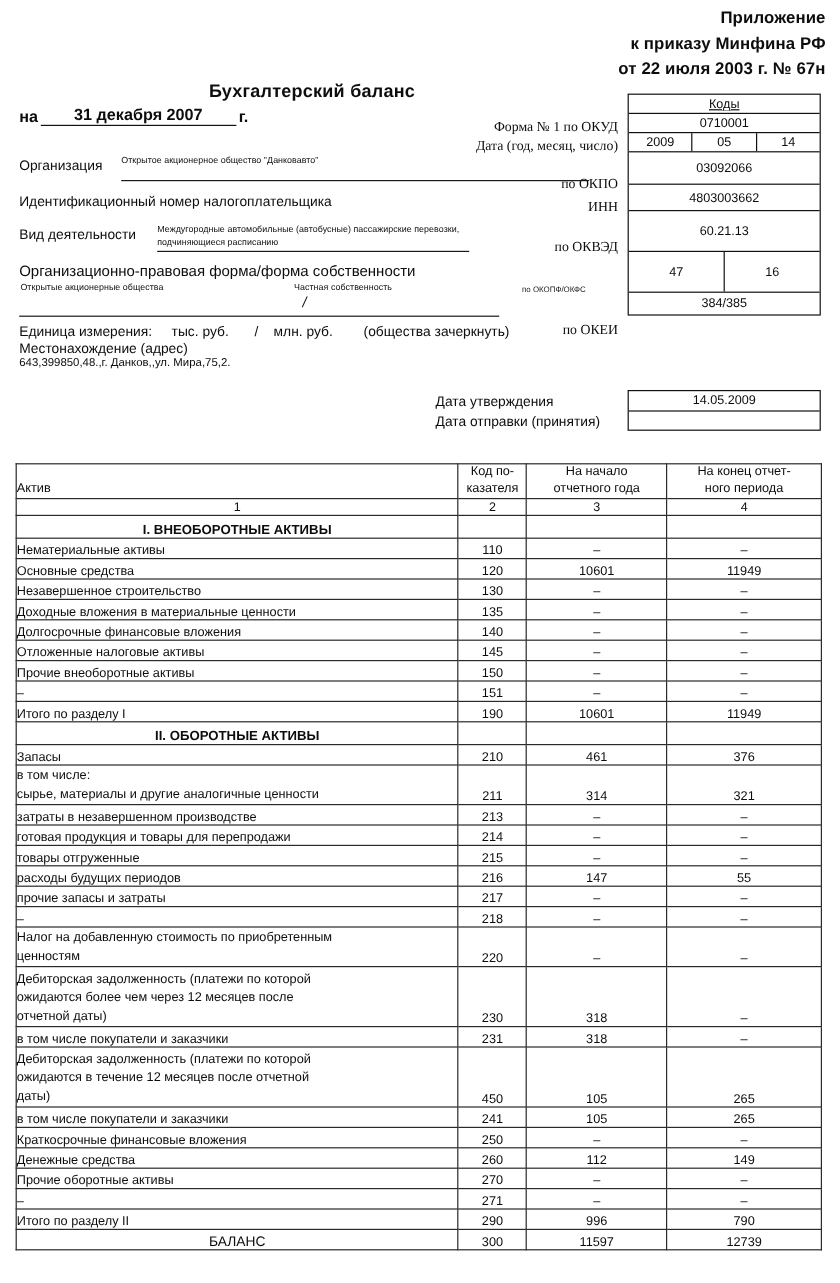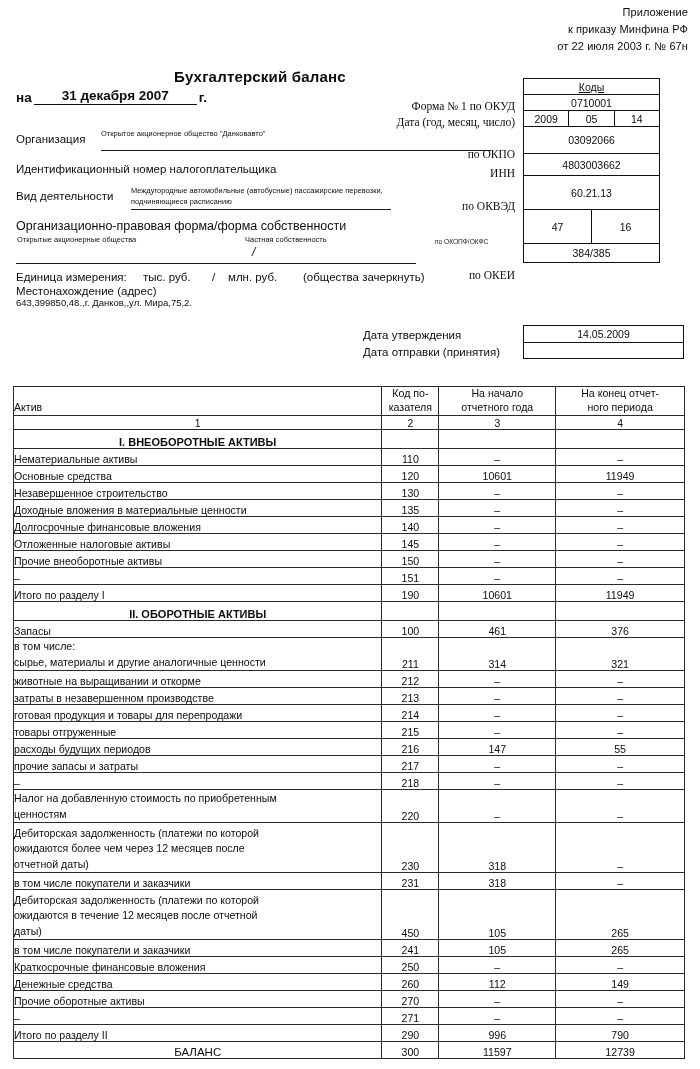--- a/index.html
+++ b/index.html
@@ -13,22 +13,22 @@
     font-family: "Liberation Sans", sans-serif;
     color: #0d0d0d;
     overflow: hidden;
   }
 
   
   .appendix {
     position: absolute;
     top: 4px; right: 12px;
     text-align: right;
-    font-size: 11px;
-    font-weight: normal;
+    font-size: 14px;
+    font-weight: bold;
     line-height: 1.55;
     letter-spacing: .1px;
   }
 
   
   .doc-title {
     position: absolute;
     left: 0; top: 68px;
     width: 520px;
     text-align: center;
@@ -79,21 +79,21 @@
     position: absolute;
     font-size: 6.6px;
     white-space: nowrap;
     color: #222;
   }
 
   
   .codes-box {
     position: absolute;
     left: 523px; top: 78px;
-    width: 137px;
+    width: 161px;
     border: 1.3px solid #111;
     font-size: 10.5px;
   }
   .codes-row {
     border-bottom: 1.3px solid #111;
     display: flex;
     align-items: center;
     justify-content: center;
     height: 16px;
   }
@@ -361,38 +361,32 @@
         <td class="c-end val">11949</td>
       </tr>
       <tr>
         <td class="c-name section-title" style="height: 19px;">II. ОБОРОТНЫЕ АКТИВЫ</td>
         <td class="c-code thickbox"></td>
         <td class="c-begin"></td>
         <td class="c-end"></td>
       </tr>
       <tr>
         <td class="c-name nm">Запасы</td>
-        <td class="c-code code thickbox">100</td>
+        <td class="c-code code thickbox">210</td>
         <td class="c-begin val">461</td>
         <td class="c-end val">376</td>
       </tr>
       <tr>
         <td class="c-name nm multi" style="height: 33px;">
           <div>в том числе:</div>
           <div>сырье, материалы и другие аналогичные ценности</div>
         </td>
         <td class="c-code code thickbox">211</td>
         <td class="c-begin val">314</td>
         <td class="c-end val">321</td>
-      </tr>
-      <tr>
-        <td class="c-name nm">животные на выращивании и откорме</td>
-        <td class="c-code code thickbox">212</td>
-        <td class="c-begin val">–</td>
-        <td class="c-end val">–</td>
       </tr>
       <tr>
         <td class="c-name nm">затраты в незавершенном производстве</td>
         <td class="c-code code thickbox">213</td>
         <td class="c-begin val">–</td>
         <td class="c-end val">–</td>
       </tr>
       <tr>
         <td class="c-name nm">готовая продукция и товары для перепродажи</td>
         <td class="c-code code thickbox">214</td>

